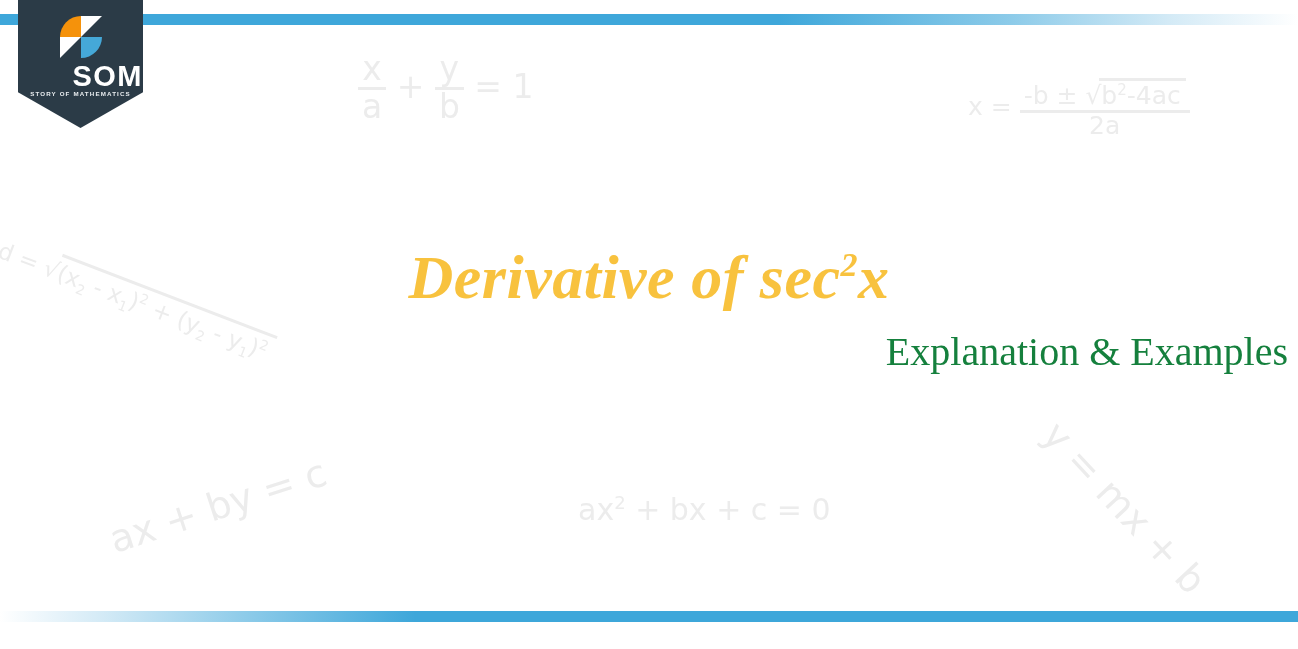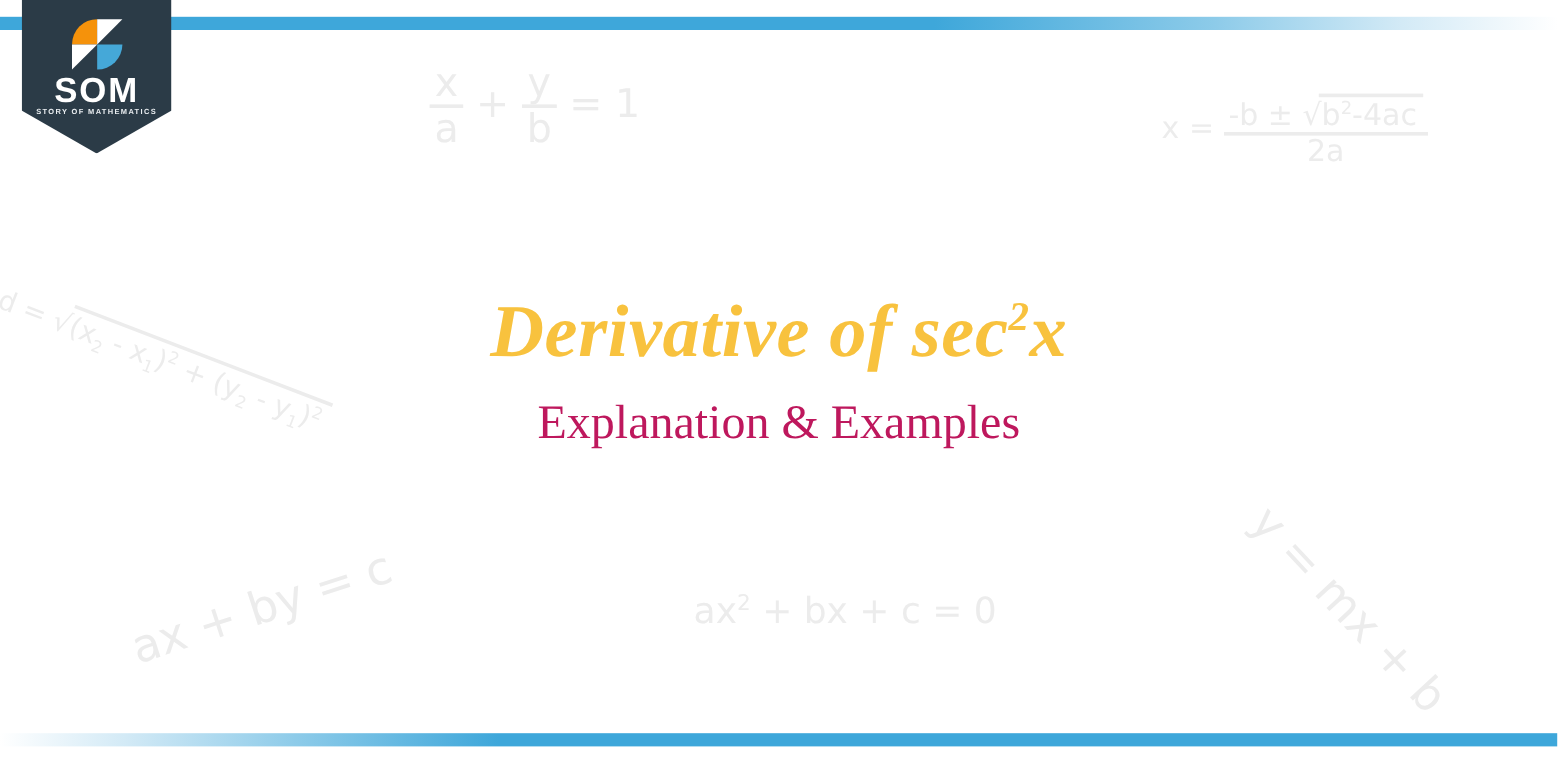--- a/index.html
+++ b/index.html
@@ -55,21 +55,21 @@
     top: 14px;
     transform: translateX(-50%);
     width: 52px;
     height: 46px;
   }
   .logo-word {
     position: absolute;
     left: 0;
     right: 0;
     top: 62px;
-    text-align: center;
+    text-align: right;
     color: #ffffff;
     font-family: "Liberation Sans", sans-serif;
     font-weight: bold;
     font-size: 29px;
     letter-spacing: 1.5px;
     line-height: 1;
   }
   .logo-tag {
     position: absolute;
     left: 0;
@@ -168,26 +168,27 @@
     color: #f8c23e;
     line-height: 1.12;
     letter-spacing: 0.5px;
   }
   .title sup {
     font-size: 0.55em;
     vertical-align: super;
     font-style: italic;
   }
   .subtitle {
-    margin: 18px 0 0 0;
+    margin: 18px 10px 0 0;
     font-family: "Liberation Serif", serif;
     font-weight: normal;
     font-size: 40px;
-    color: #be185d;
+    color: #15803d;
     line-height: 1.1;
+    text-align: right;
   }
 </style>
 </head>
 <body>
 
 <div id="page">
 
   <div class="rule rule-top"></div>
 
   <div class="bg-eq" id="eq-line-intercept">

